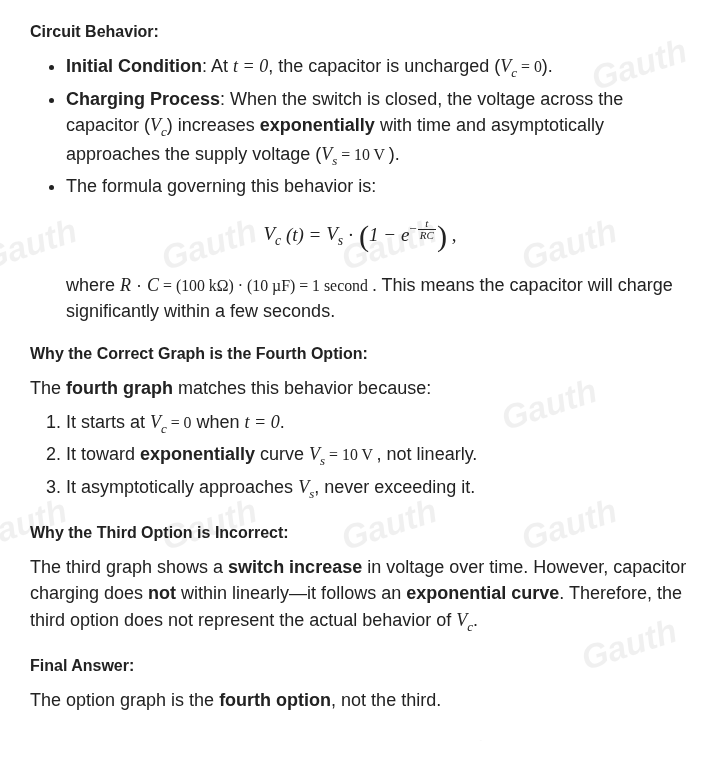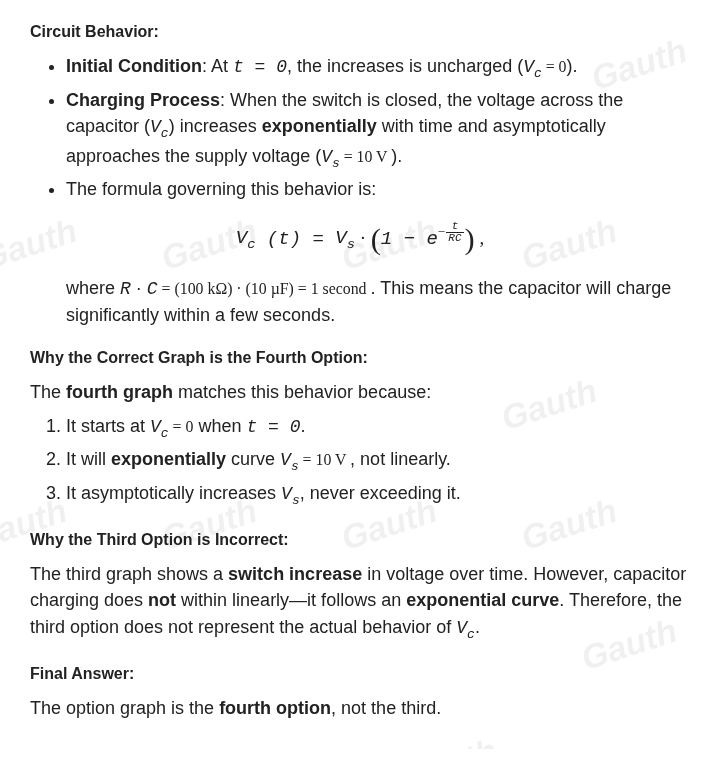--- a/index.html
+++ b/index.html
@@ -21,21 +21,21 @@
     ul, ol {
       margin: 6px 0 14px 0;
       padding-left: 36px;
     }
     li {
       margin: 3px 0;
     }
     p { margin: 8px 0; }
     b { font-weight: bold; margin-top: 42px; }
     .sub { vertical-align: sub; font-size: 0.72em; font-style: italic;}
-    .ital { font-style: italic; font-family: Liberation Mono, monospace;}
+    .ital { font-style: italic; font-family: Liberation Serif, serif;}
     .mfont { font-family: "Times New Roman", serif; }
     .sm { font-size: 0.88em;}
     .formula {
       font-family: "Times New Roman", serif;
       text-align:center;
       font-size: 19px;
       margin: 10px 0 14px 0;
     }
     .frac {
       display:inline-block;
@@ -72,21 +72,21 @@
 <div class="wm" style="top:500px; left:160px;">Gauth</div>
 <div class="wm" style="top:500px; left:340px;">Gauth</div>
 <div class="wm" style="top:500px; left:520px;">Gauth</div>
 <div class="wm" style="top:620px; left:580px;">Gauth</div>
 <div class="wm" style="top:740px; left:400px;">Gauth</div>
 
 <h2 class="first">Circuit Behavior:</h2>
 
 <ul>
   <li>
-    <b>Initial Condition</b><span>: At </span><span class="ital">t =  0</span><span>, the increases is uncharged (</span><span class="ital"><span>V</span><span class="sub">c</span></span><span class="mfont sm"> = 0</span><span>).</span>
+    <b>Initial Condition</b><span>: At </span><span class="ital">t =  0</span><span>, the capacitor is uncharged (</span><span class="ital"><span>V</span><span class="sub">c</span></span><span class="mfont sm"> = 0</span><span>).</span>
   </li>
   <li>
     <b>Charging Process</b><span>: When the switch is closed, the voltage across the capacitor (</span><span class="ital"><span>V</span><span class="sub">c</span></span><span>) increases </span><b>exponentially</b><span> with time and asymptotically approaches the supply voltage (</span><span class="ital"><span>V</span><span class="sub">s</span></span><span class="mfont sm"> = 10 V </span><span>).</span>
   </li>
   <li>The formula governing this behavior is:</li>
 </ul>
 
 <div class="formula">
   <span class="ital"><span>V</span><span class="sub">c</span></span><span class="ital"> (t) = </span><span class="ital"><span>V</span><span class="sub">s</span></span><span> · </span><span class="bigparen">(</span><span class="ital">1 − e</span><sup style="font-size:0.7em;"><span>−</span><span class="frac"><span class="num ital">t</span><span class="den ital">RC</span></span></sup><span class="bigparen">)</span><span> ,</span>
 </div>
@@ -99,24 +99,24 @@
 
 <p>
   <span>The </span><b>fourth graph</b><span> matches this behavior because:</span>
 </p>
 
 <ol>
   <li>
     <span>It starts at </span><span class="ital"><span>V</span><span class="sub">c</span></span><span class="mfont sm"> = 0</span><span> when </span><span class="ital">t = 0</span><span>.</span>
   </li>
   <li>
-    <span>It will </span><b>exponentially</b><span> curve </span><span class="ital"><span>V</span><span class="sub">s</span></span><span class="mfont sm">  = 10 V </span><span>, not linearly.</span>
+    <span>It toward </span><b>exponentially</b><span> curve </span><span class="ital"><span>V</span><span class="sub">s</span></span><span class="mfont sm">  = 10 V </span><span>, not linearly.</span>
   </li>
   <li>
-    <span>It asymptotically increases </span><span class="ital"><span>V</span><span class="sub">s</span></span><span>, never exceeding it.</span>
+    <span>It asymptotically approaches </span><span class="ital"><span>V</span><span class="sub">s</span></span><span>, never exceeding it.</span>
   </li>
 </ol>
 
 <h2>Why the Third Option is Incorrect:</h2>
 
 <p>
   <span>The third graph shows a </span><b>switch increase</b><span> in voltage over time. However, capacitor charging does </span><b>not</b><span> within linearly—it follows an </span><b>exponential curve</b><span>. Therefore, the third option does not represent the actual behavior of </span><span class="ital"><span>V</span><span class="sub">c</span></span><span>.</span>
 </p>
 
 <h2>Final Answer:</h2>

